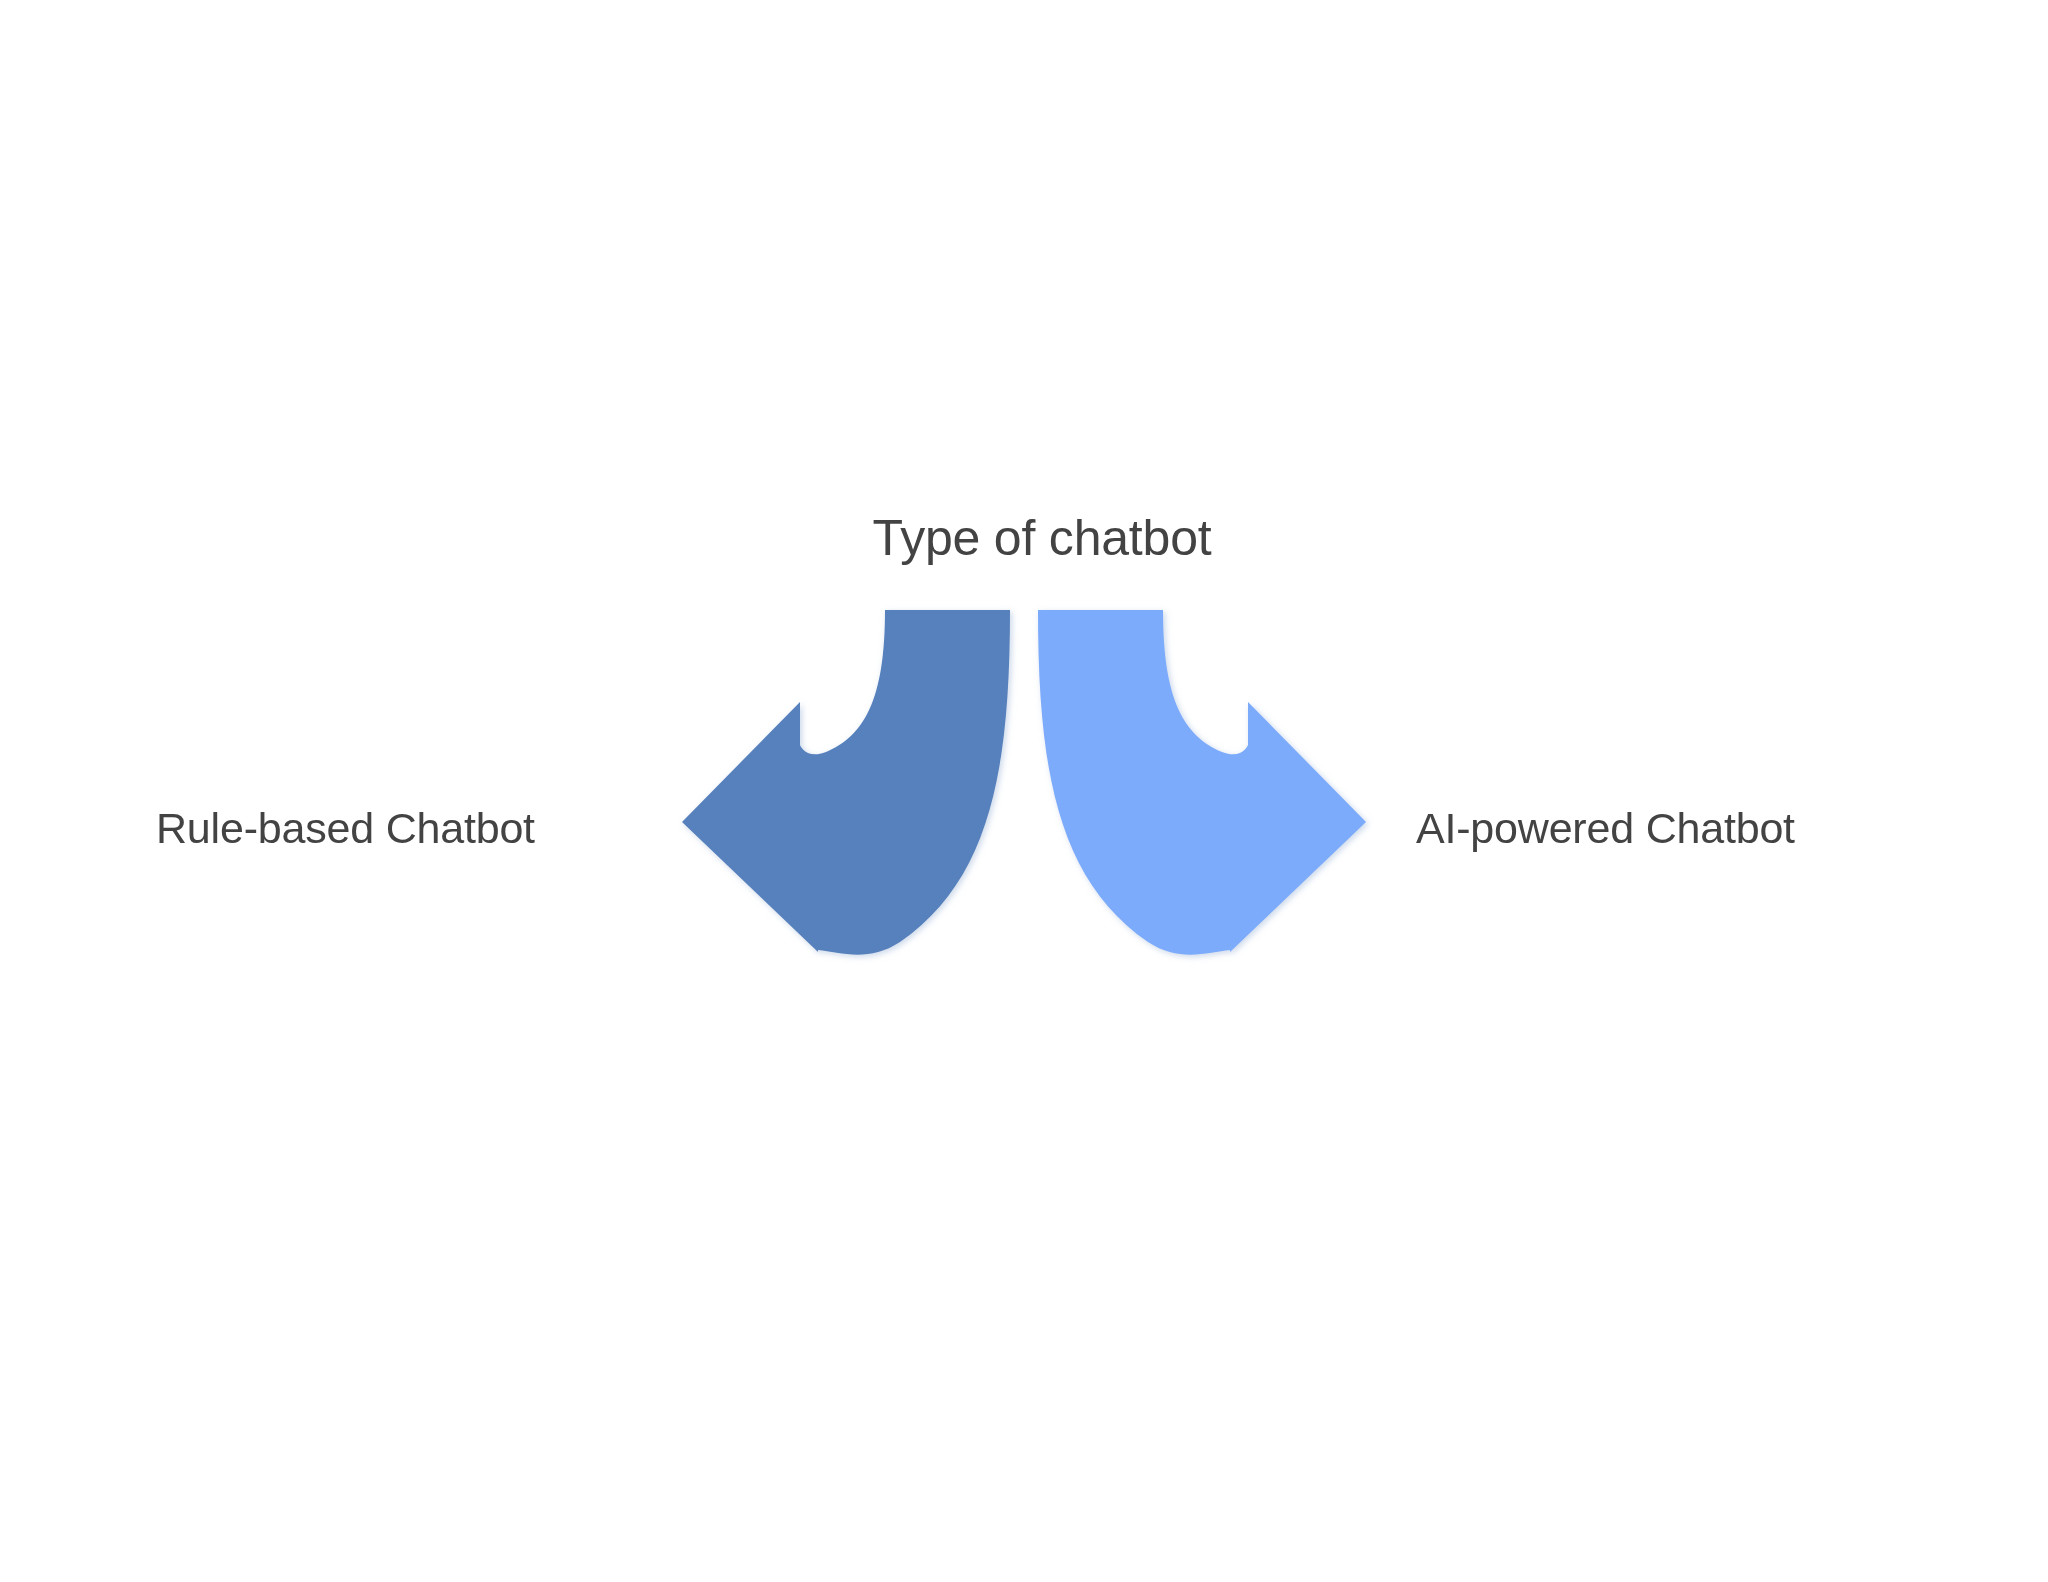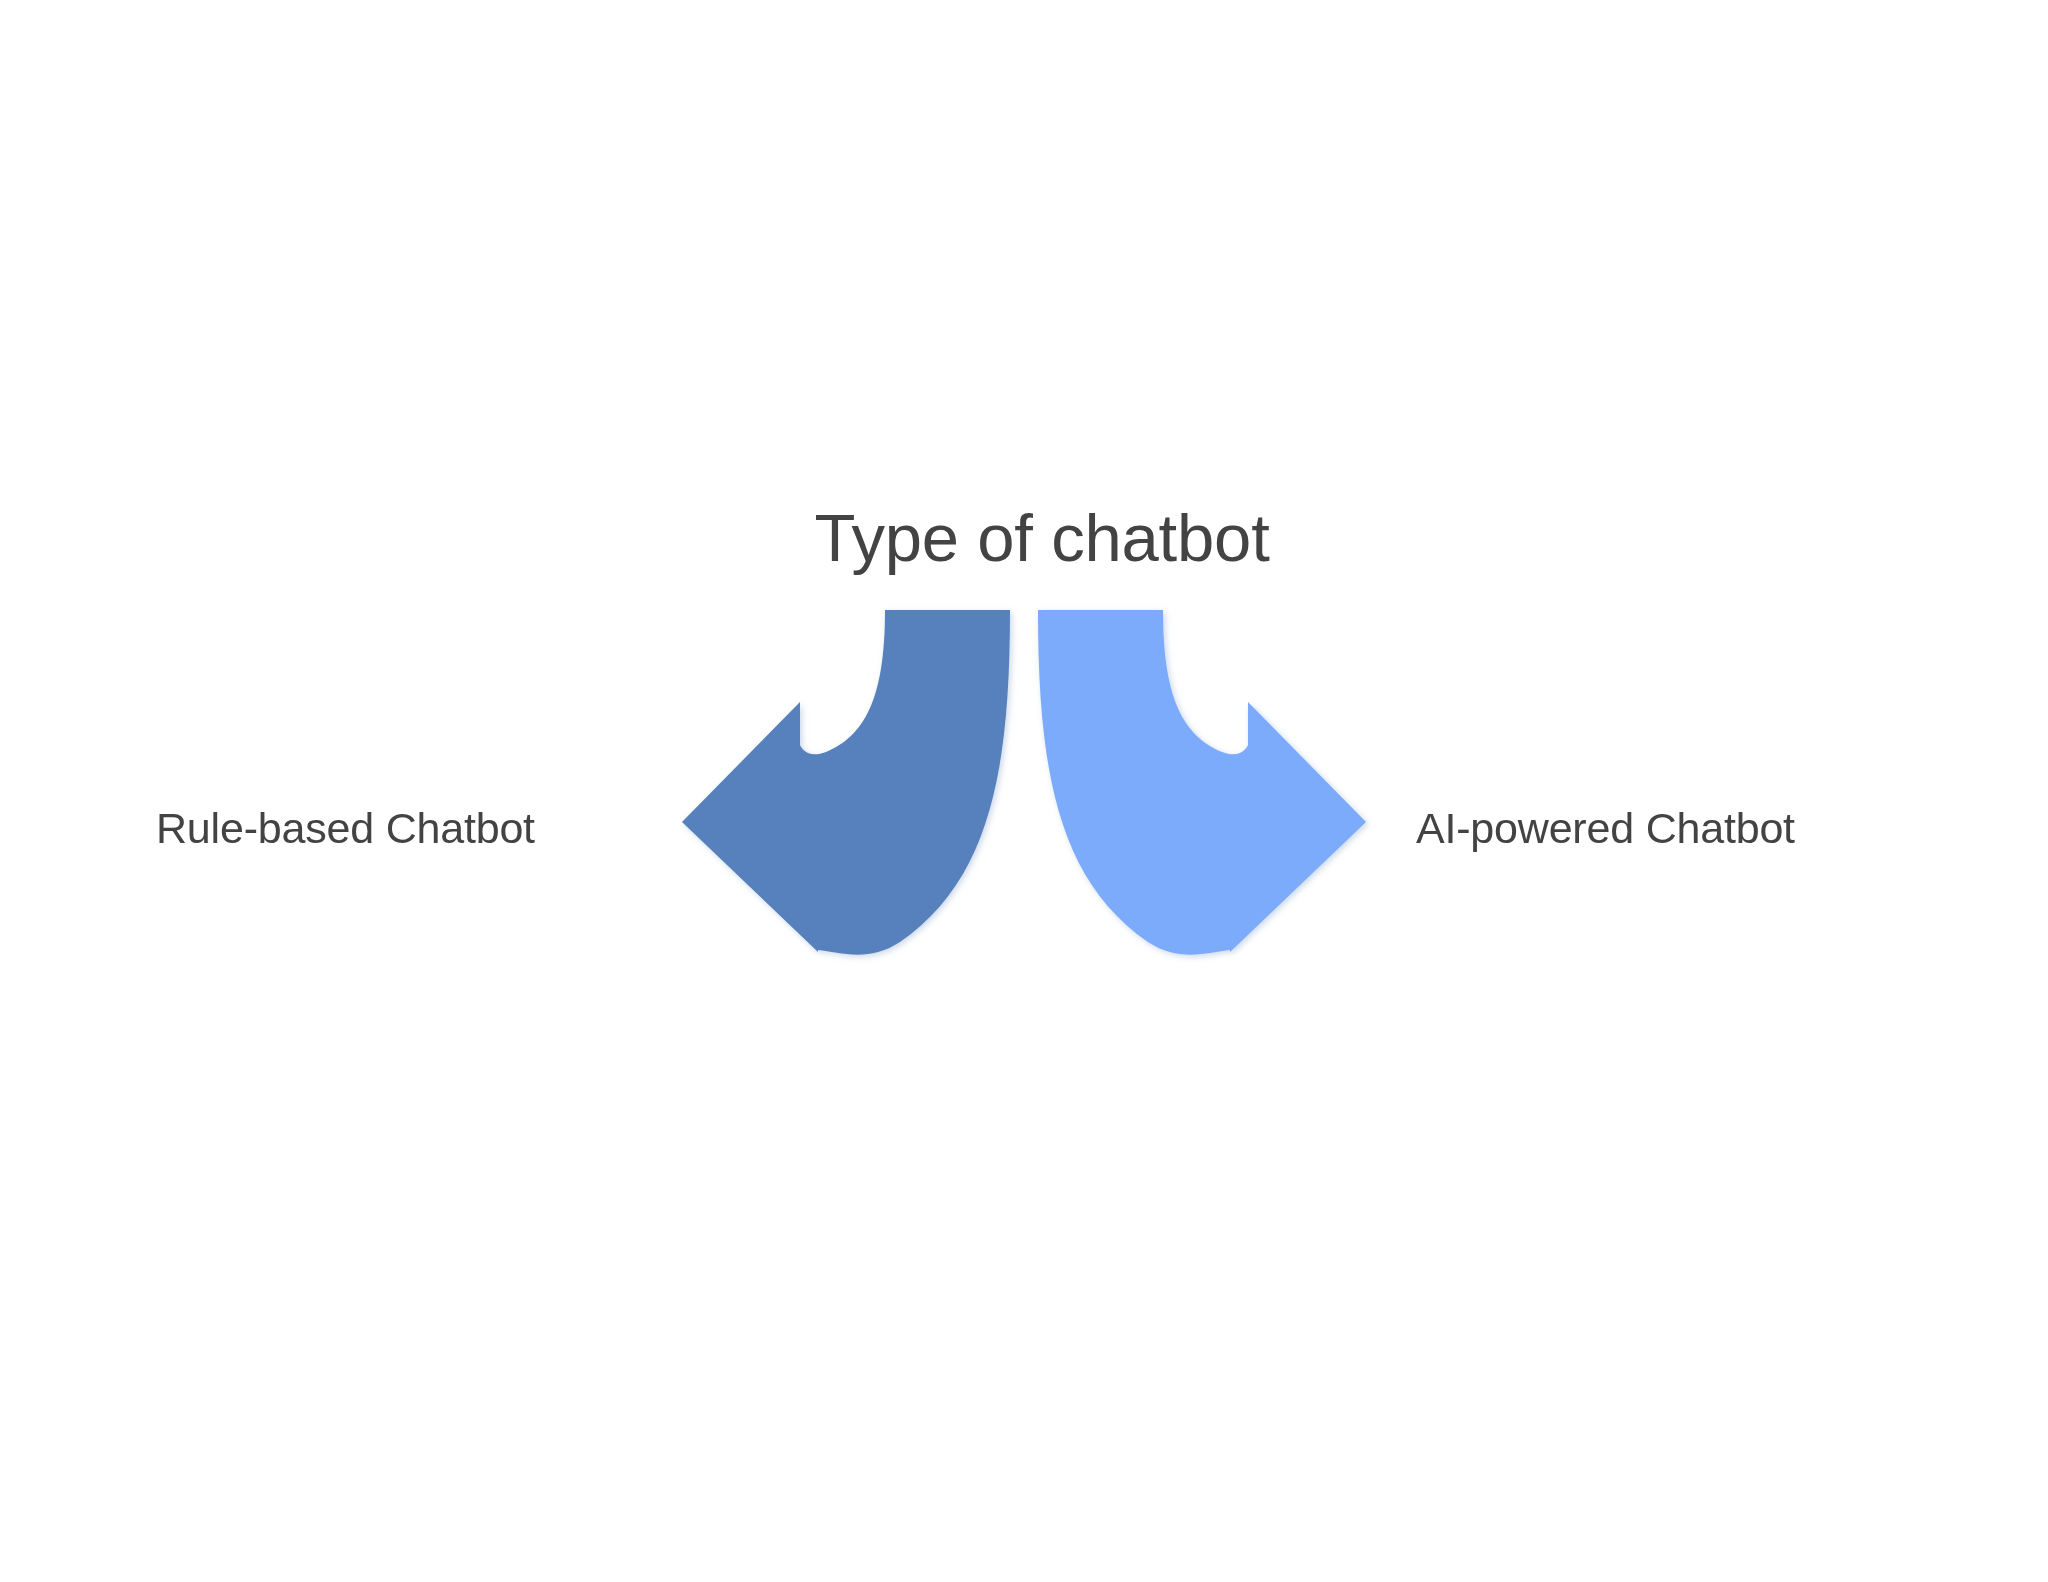--- a/index.html
+++ b/index.html
@@ -18,21 +18,21 @@
     width: 2048px;
     height: 1582px;
     background: #ffffff;
   }
   .diagram-title {
     position: absolute;
     left: 0;
     top: 508px;
     width: 2048px;
     text-align: center;
-    font-size: 67px;
+    font-size: 50px;
     line-height: 60px;
     color: #434343;
     letter-spacing: -0.2px;
     white-space: nowrap;
   }
   
   .diagram-title > span {
     position: relative;
     left: 18px;
   }

